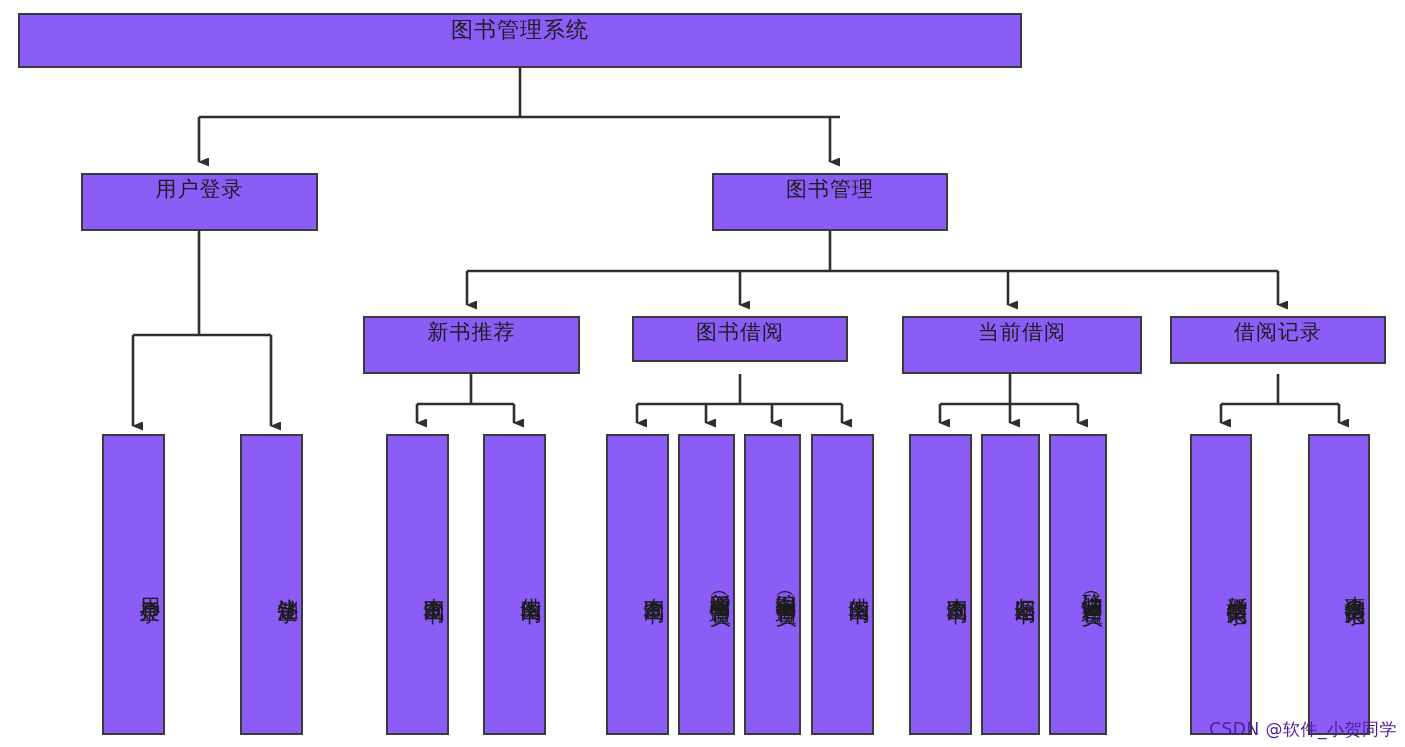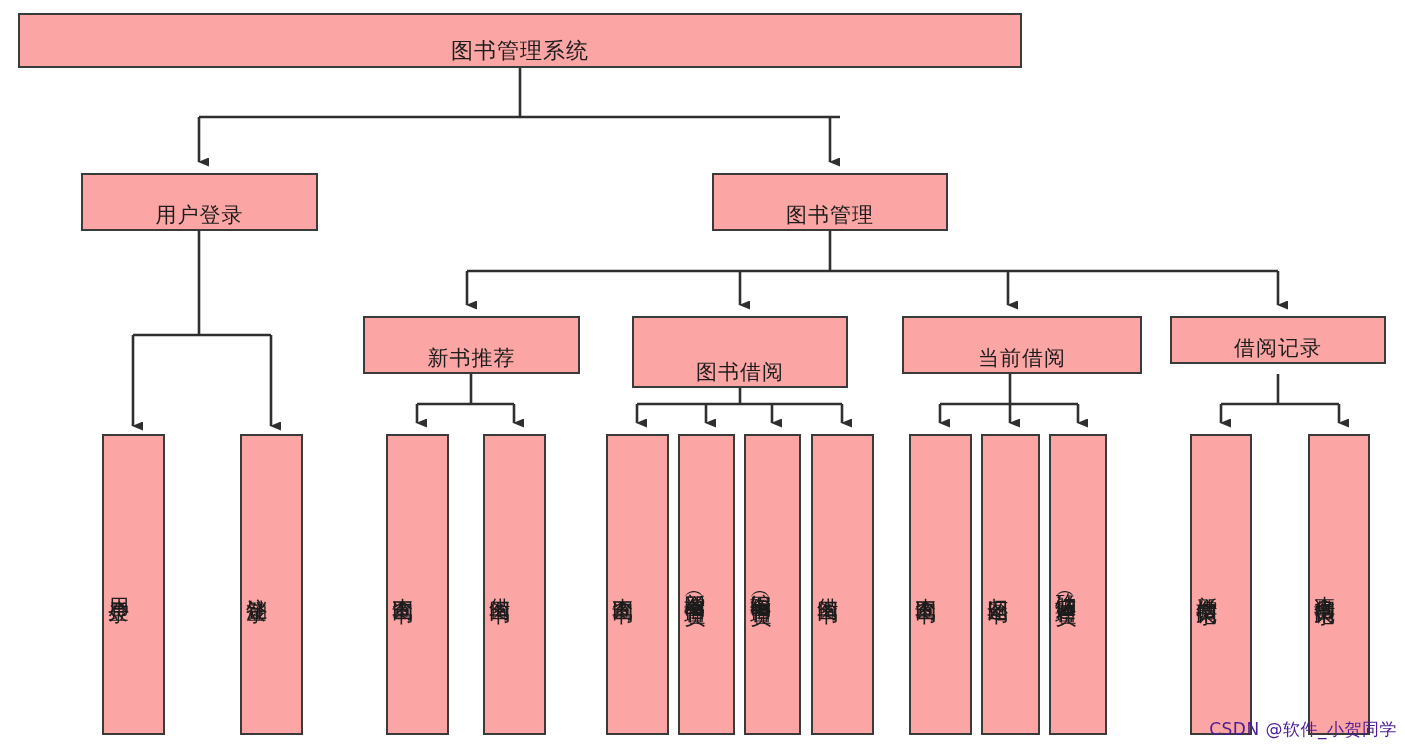--- a/index.html
+++ b/index.html
@@ -14,23 +14,23 @@
     position: relative;
     width: 1405px;
     height: 747px;
     background: #ffffff;
     overflow: hidden;
   }
   .node {
     position: absolute;
     box-sizing: border-box;
     border: 2.5px solid #3a3a3a;
-    background: #fca5a5;
+    background: #8b5cf6;
     display: flex;
-    align-items: flex-end;
+    align-items: flex-start;
     justify-content: center;
     color: #1c1c1c;
   }
   .node.horiz {
     font-size: 21px;
     letter-spacing: 1px;
   }
   .node.vert {
     writing-mode: vertical-rl;
     text-orientation: upright;
@@ -128,21 +128,21 @@
   <div class="node horiz" style="left:81px; top:173px; width:237px; height:58px;">
     <span>用户登录</span>
   </div>
   <div class="node horiz" style="left:363px; top:316px; width:217px; height:58px;">
     <span>新书推荐</span>
   </div>
 
   <div class="node horiz" style="left:712px; top:173px; width:236px; height:58px;">
     <span>图书管理</span>
   </div>
-  <div class="node horiz" style="left:632px; top:316px; width:216px; height:72px;">
+  <div class="node horiz" style="left:632px; top:316px; width:216px; height:46px;">
     <span>图书借阅</span>
   </div>
   <div class="node horiz" style="left:902px; top:316px; width:240px; height:58px;">
     <span>当前借阅</span>
   </div>
   <div class="node horiz" style="left:1170px; top:316px; width:216px; height:48px;">
     <span>借阅记录</span>
   </div>
 
   <div class="node vert" style="left:102px; top:434px; width:63px; height:301px;">

